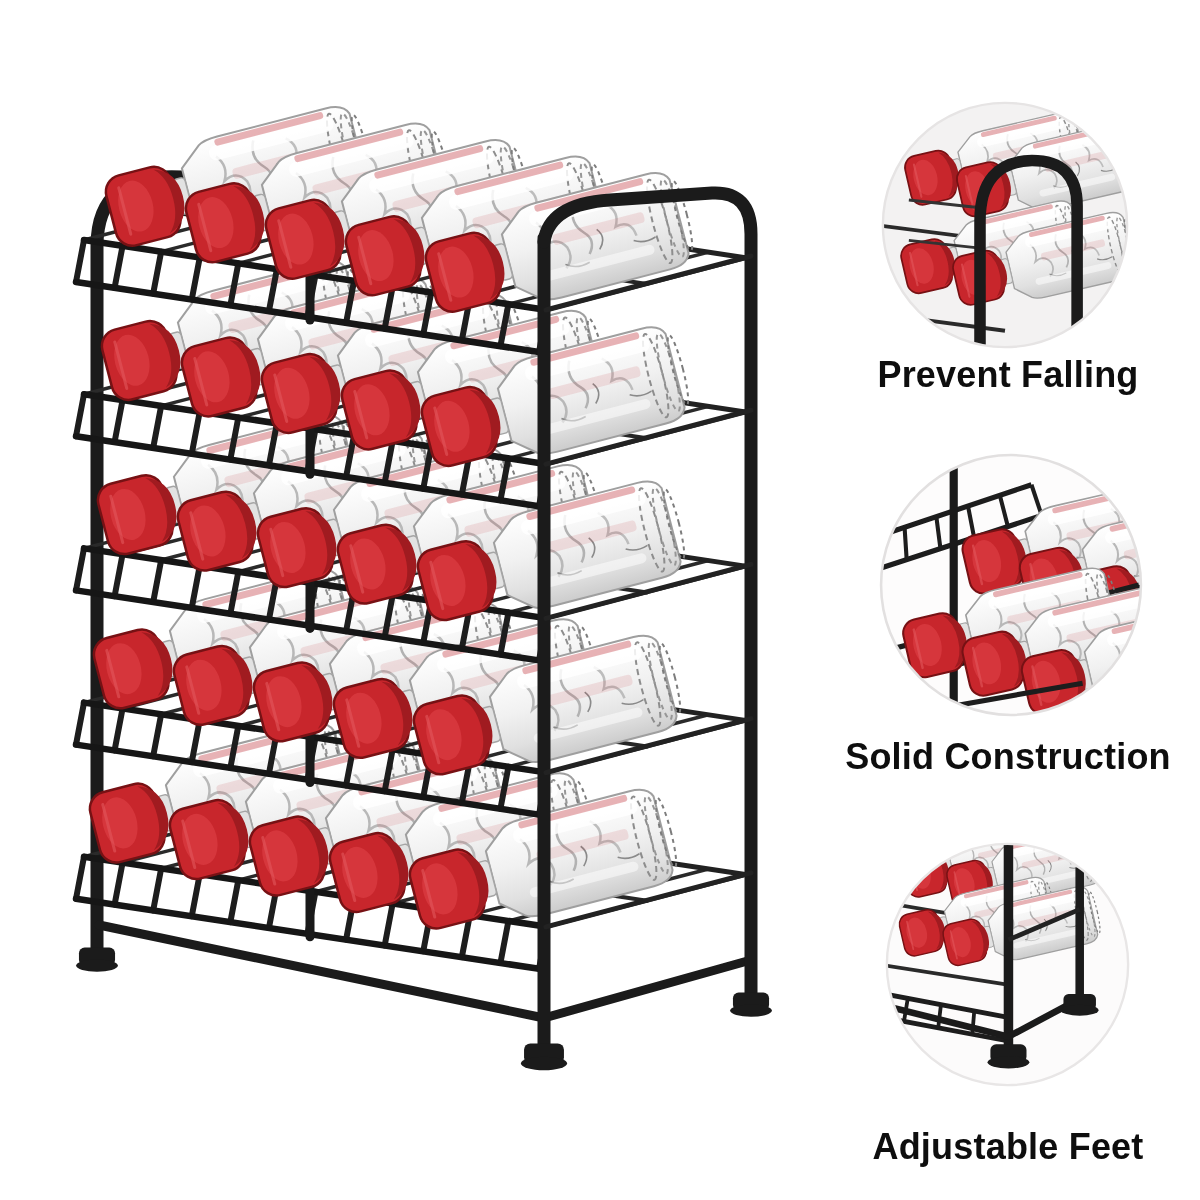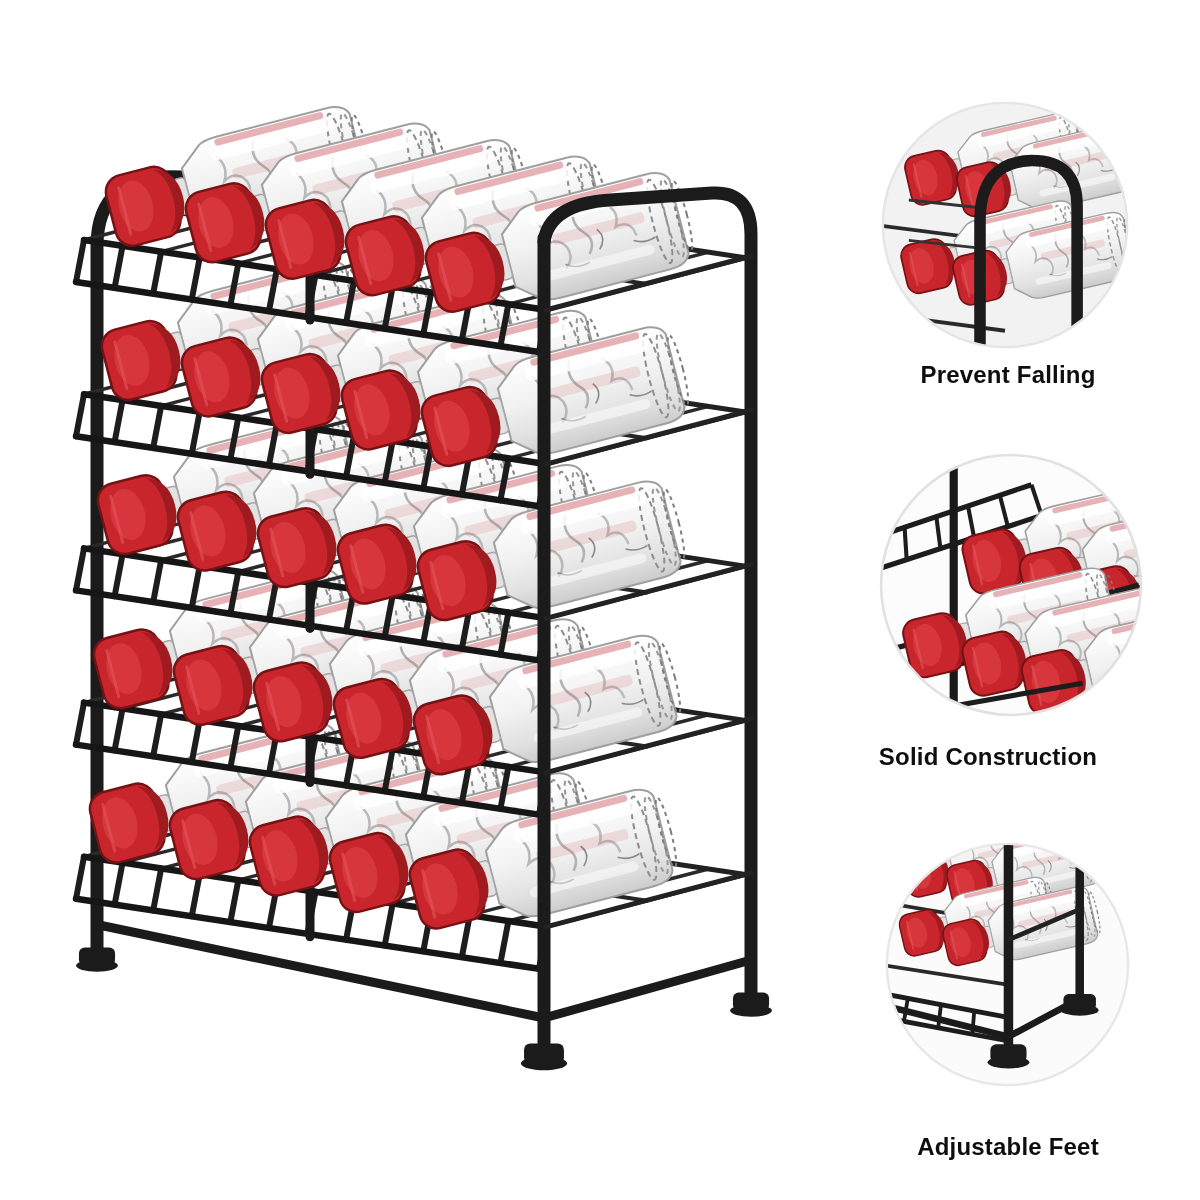--- a/index.html
+++ b/index.html
@@ -1,21 +1,21 @@
 <!DOCTYPE html>
 <html style="--frame: #1b1b1b; --cap: #c8262c; --capDark: #a01b20; --capOutline: #771114; --capHi: #d8393f; --bottleStroke: #9f9f9f; --stripe: #c84a50;"><head>
 <meta charset="utf-8">
 <style>
   html,body{margin:0;padding:0;background:#ffffff;}
   .canvas{position:relative;width:1200px;height:1200px;background:#ffffff;overflow:hidden;
           font-family:"Liberation Sans", sans-serif;}
   .rack-svg{position:absolute;left:0;top:0;}
   .callout{position:absolute;}
   .feature-label{position:absolute;width:330px;text-align:center;
-                 font-size:24px;line-height:34px;font-weight:700;color:#0e0e0e;
+                 font-size:36px;line-height:34px;font-weight:700;color:#0e0e0e;
                  letter-spacing:0.2px;}
   svg{display:block;}
 </style>
 </head>
 <body>
 
 <div class="canvas">
 
   <svg width="0" height="0" style="position:absolute" aria-hidden="true">
     <defs>
@@ -343,21 +343,21 @@
         <g>
           <use href="#bottle-proto" transform="translate(58 188) rotate(-13) scale(0.8)"></use>
           <use href="#bottle-proto" transform="translate(116 206) rotate(-13) scale(0.8)"></use>
           <use href="#bottle-proto" transform="translate(174 224) rotate(-13) scale(0.8)"></use>
         </g>
         <path d="M 30 256 L 200 226" stroke="#1d1d1d" stroke-width="5"></path>
       </g>
       <circle cx="130" cy="130" r="127" fill="none" stroke="#e2e0e0" stroke-width="2.5"></circle>
     </svg>
   </div>
-  <div class="feature-label" style="left:823px;top:740px;">Solid Construction</div>
+  <div class="feature-label" style="left:843px;top:740px;">Solid Construction</div>
 
   <div class="callout" style="left:884px;top:841px;">
     <svg width="247" height="247" viewBox="0 0 260 260">
       <clipPath id="c3clip">
           <circle cx="130" cy="130" r="127"></circle>
         </clipPath>
       <g clip-path="url(#c3clip)">
         <circle cx="130" cy="130" r="128" fill="#fcfbfb"></circle>
         <g>
           <use href="#bottle-proto" transform="translate(46 34) rotate(-13) scale(0.62)"></use>

